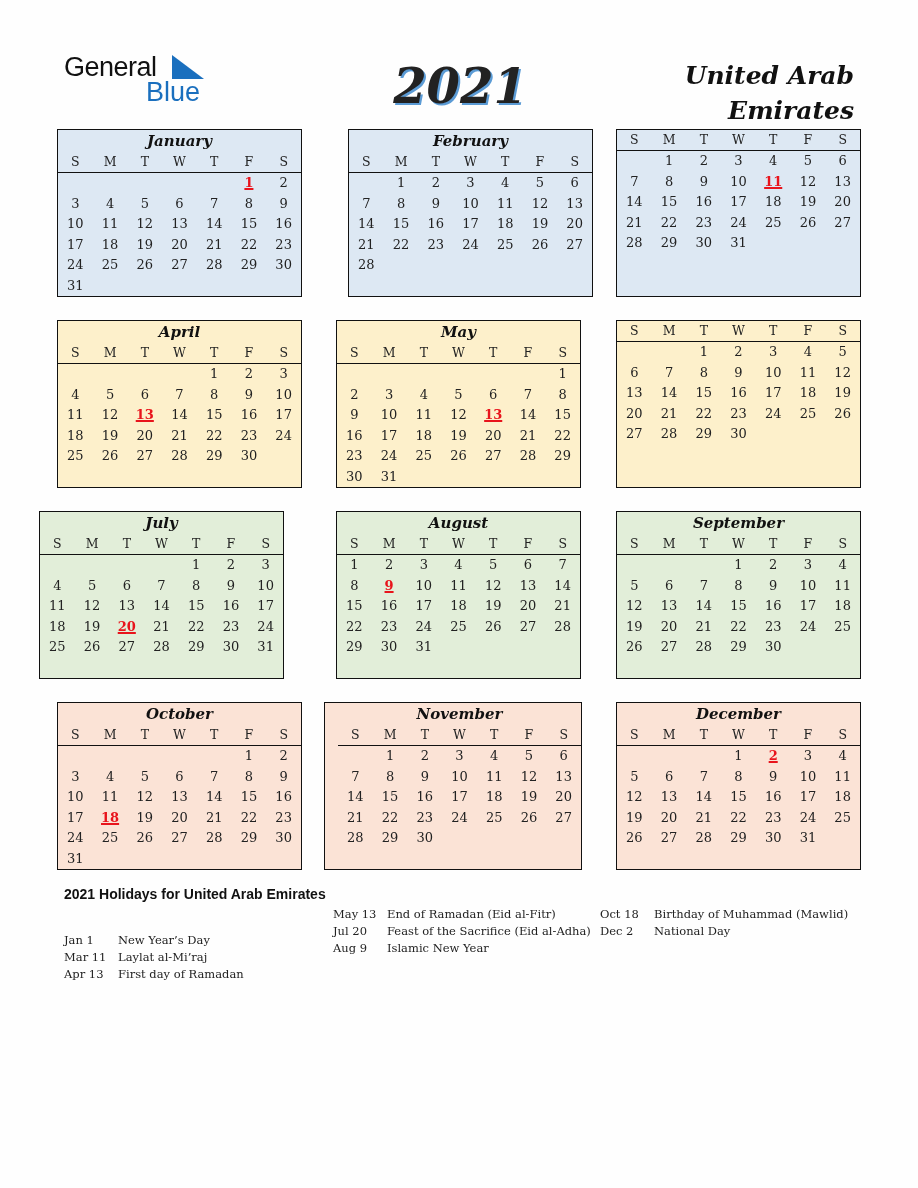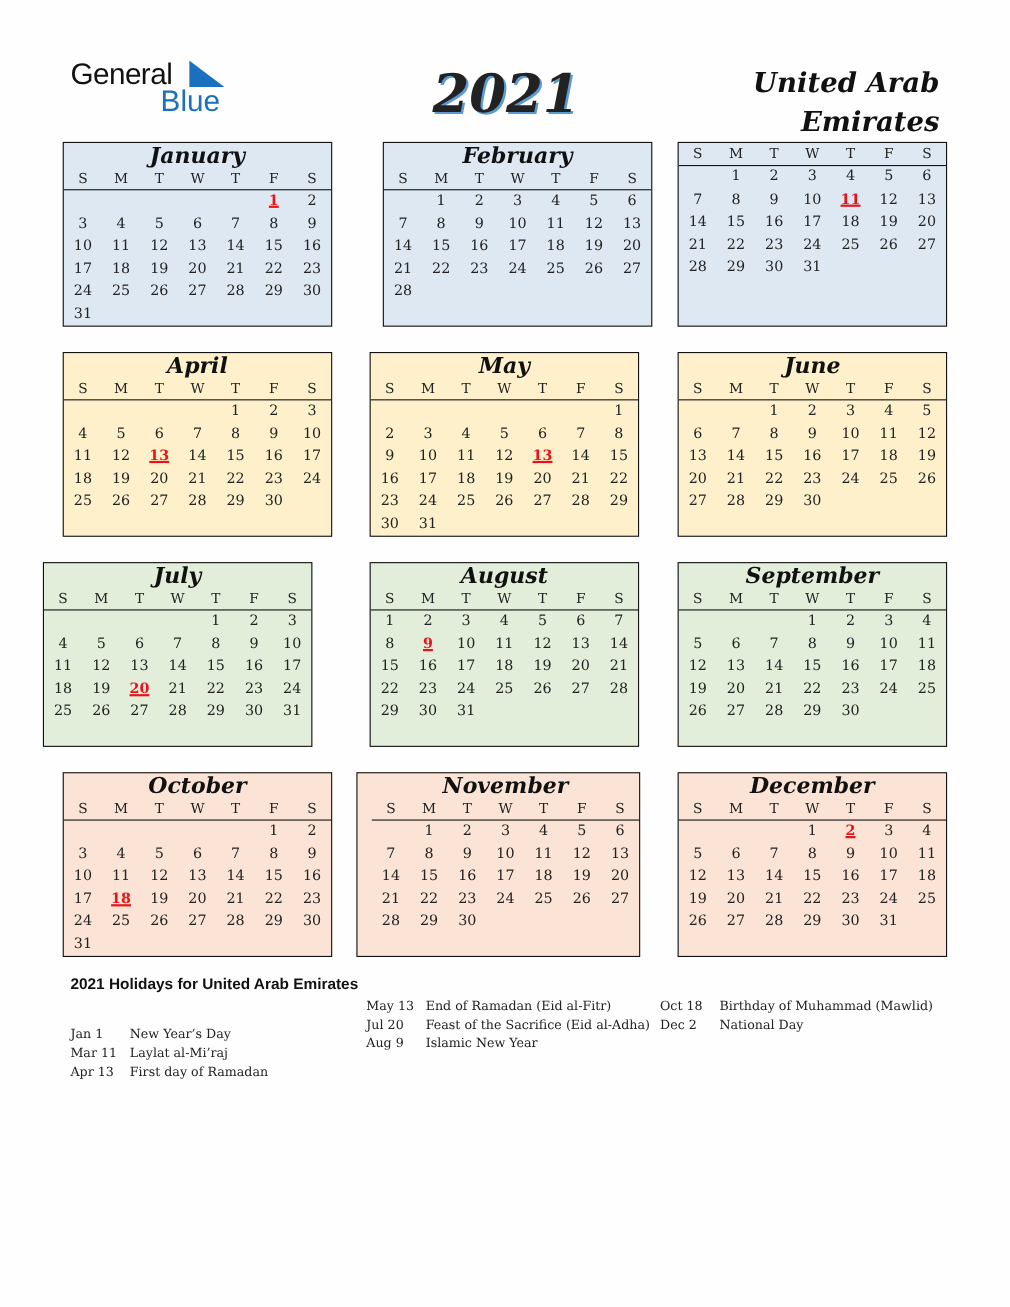--- a/index.html
+++ b/index.html
@@ -32,21 +32,21 @@
   .month {
     position: absolute; width: 243px; height: 166px;
     border: 1.5px solid #111; box-sizing: content-box;
   }
   .month.q1 { background: #dde8f3; }
   .month.q2 { background: #fdf0cb; }
   .month.q3 { background: #e2eed9; }
   .month.q4 { background: #fbe3d6; }
   .month-name {
     height: 22px; line-height: 22px; text-align: center; font-weight: bold;
-    font-style: italic; font-size: 20px; color: #111;
+    font-style: italic; font-size: 15px; color: #111;
   }
   .dow-row {
     display: flex; height: 20px; line-height: 20px; border-bottom: 1.5px solid #111;
   }
   .dow-row span { flex: 1; text-align: center; font-size: 12.5px; color: #222; }
   .days { display: grid; grid-template-columns: repeat(7, 1fr); padding-top: 0px; }
   .days span {
     height: 20.6px; line-height: 20.6px; text-align: center; font-size: 13px; color: #222;
   }
   .days span.hol { color: #e8141c; font-weight: bold; text-decoration: underline; text-decoration-thickness: 2px; }
@@ -308,21 +308,20 @@
         <span>25</span>
         <span>26</span>
         <span>27</span>
         <span>28</span>
         <span>29</span>
         <span>30</span>
         <span>31</span>
       </div>
     </div>
     <div class="month q2" style="left: 616px; top: 320px;">
-      <div class="month-name">June</div>
       <div class="dow-row">
         <span>S</span>
         <span>M</span>
         <span>T</span>
         <span>W</span>
         <span>T</span>
         <span>F</span>
         <span>S</span>
       </div>
       <div class="days">

